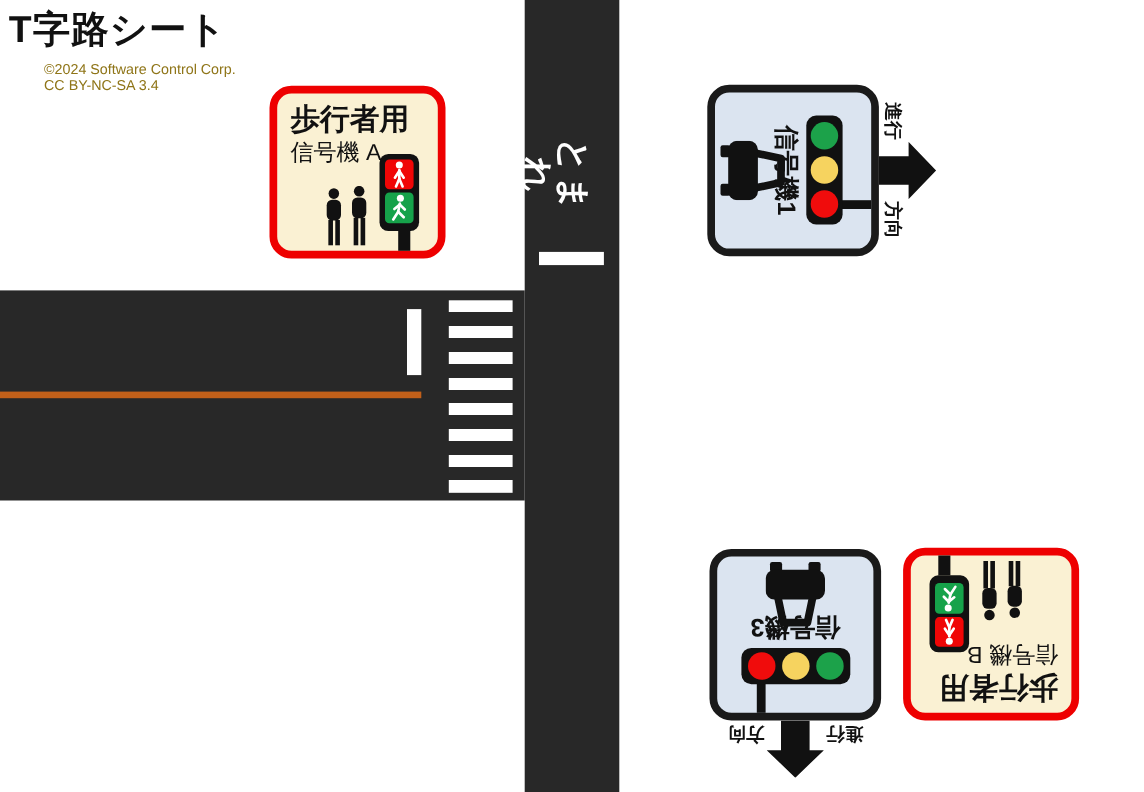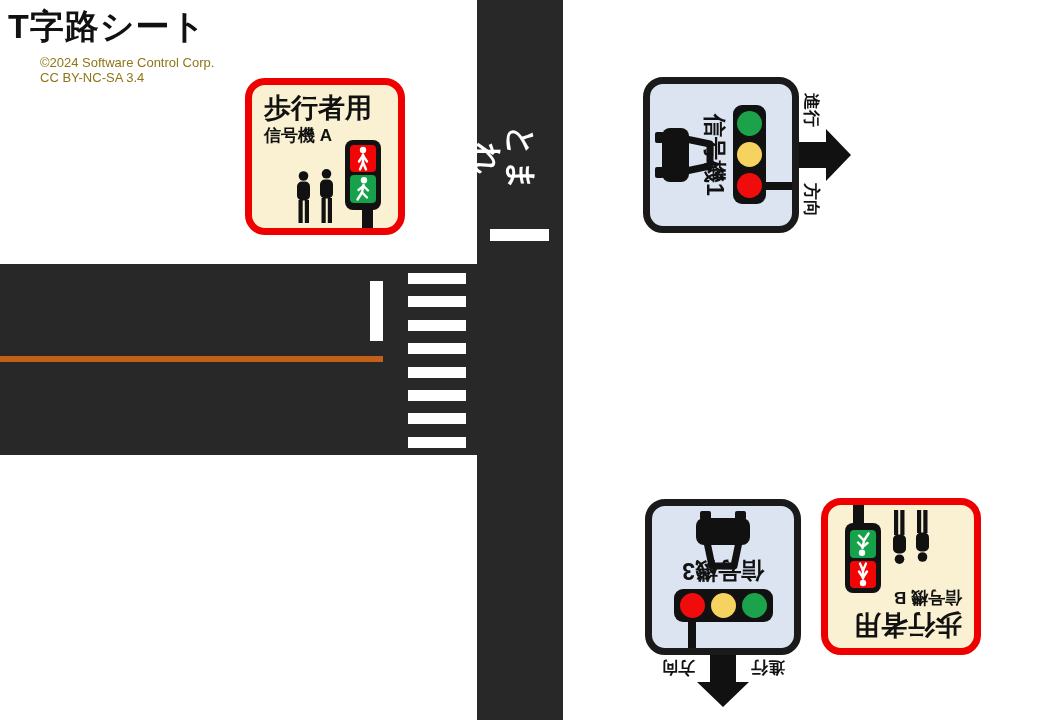--- a/index.html
+++ b/index.html
@@ -26,21 +26,21 @@
     left:469px;top:143px;width:104px;height:34px;line-height:34px;text-align:center;
     color:#fff;font-size:31px;font-weight:800;letter-spacing:3px;transform:rotate(90deg);
   }
 
   
   .ped-card{
     width:160px;height:157px;box-sizing:border-box;border:7px solid #ee0000;border-radius:20px;
     background:#faf1d3;
   }
   .ped-card .l1{position:absolute;left:12px;top:5px;font-size:27px;font-weight:800;color:#111;}
-  .ped-card .l2{position:absolute;left:12px;top:39px;font-size:17px;font-weight:700;color:#111;}
+  .ped-card .l2{position:absolute;left:12px;top:39px;font-size:21px;font-weight:400;color:#111;}
   .ped-persons{position:absolute;left:42px;top:84px;}
   .ped-housing{position:absolute;left:93px;top:55px;width:36px;height:70px;background:#111;border-radius:8px;}
   .ped-box{position:absolute;left:5px;width:26px;border-radius:4px;}
   .ped-box.red{top:5px;height:27px;background:#f00606;}
   .ped-box.green{top:35px;height:28px;background:#16a24a;}
   .ped-box svg{position:absolute;left:0;top:0;}
   .ped-pole{position:absolute;left:110px;top:125px;width:11px;height:18px;background:#111;}
   .card-a{left:245px;top:78px;}
   .card-b{left:821px;top:498px;transform:rotate(180deg);}
 

